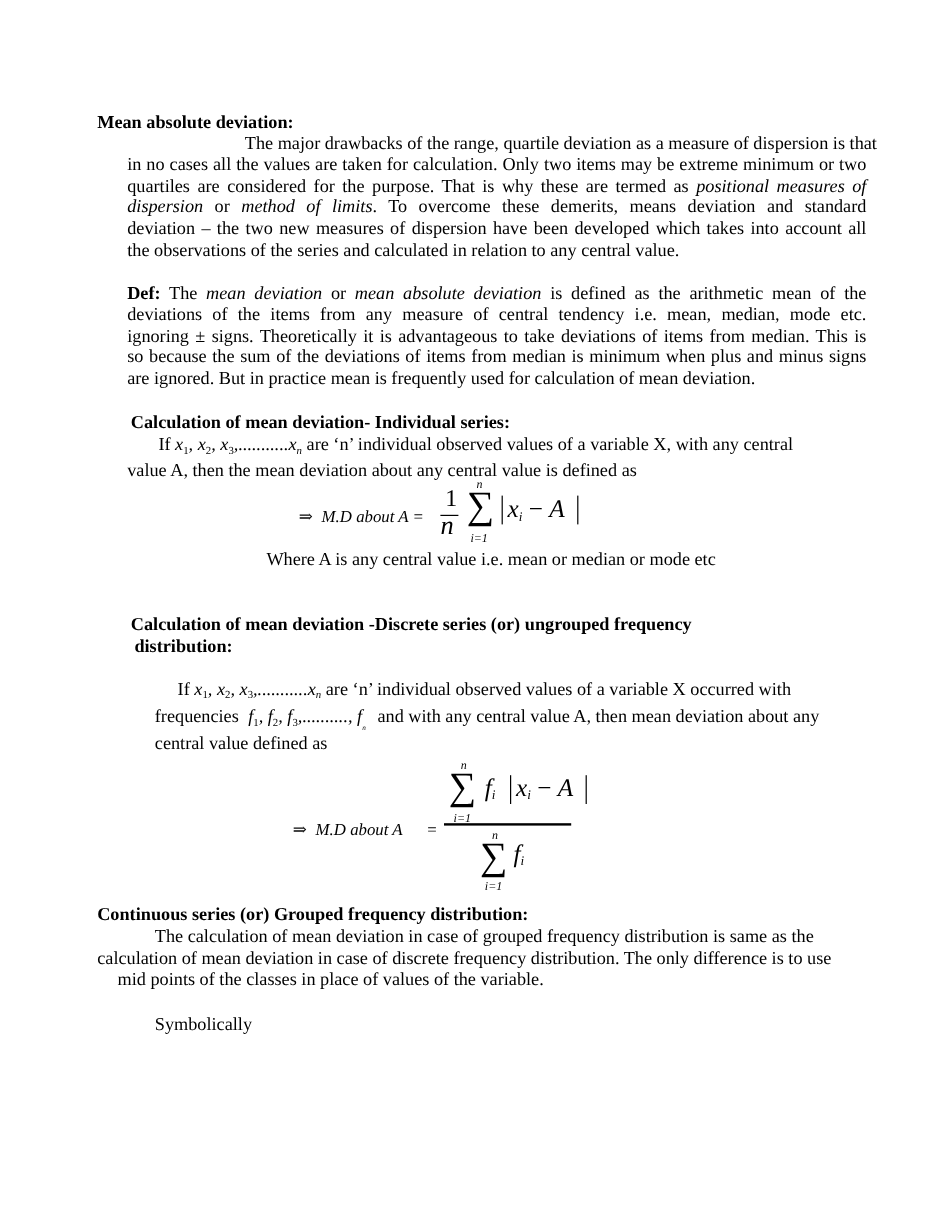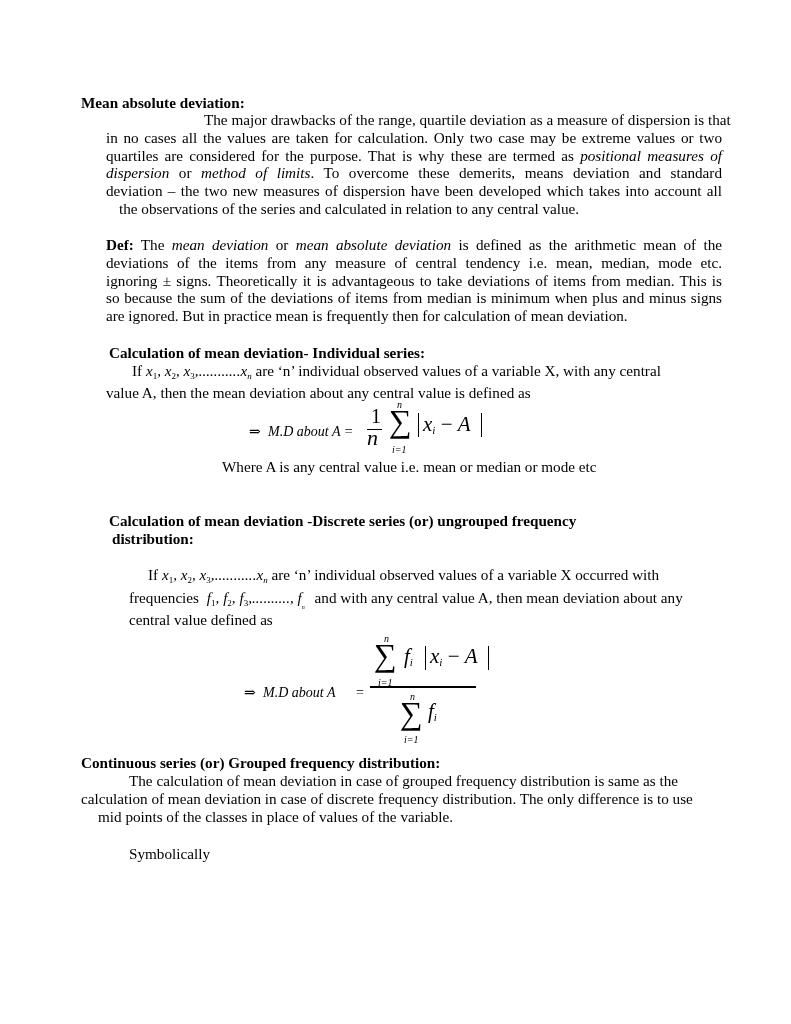--- a/index.html
+++ b/index.html
@@ -26,45 +26,45 @@
     sub.s { font-size: 9px; vertical-align: -3px; font-style: normal; }
     sub.si { font-size: 9px; vertical-align: -3px; font-style: italic; }
     .sigma { font-family: "Liberation Serif", "DejaVu Serif", serif; font-style: normal; }
   </style>
 </head>
 <body>
 
 <div class="line b" style="left:81px; top:94px;">Mean absolute deviation:</div>
 
 <div class="line" style="left:177px; top:111px;margin-left:27px;">The major drawbacks of the range, quartile deviation as a measure of dispersion is that</div>
-<div class="jline" style="left:106px; top:129px; width:616px;">in no cases all the values are taken for calculation. Only two case may be extreme values or two</div>
+<div class="jline" style="left:106px; top:129px; width:616px;">in no cases all the values are taken for calculation. Only two items may be extreme minimum or two</div>
 <div class="jline" style="left:106px; top:147px; width:616px;">
   <span>quartiles are considered for the purpose. That is why these are termed as</span>
   <span class="i">positional measures of</span>
 </div>
 <div class="jline" style="left:106px; top:164px; width:616px;">
   <span class="i">dispersion</span>
   <span>or</span>
   <span class="i">method of limits</span><span>. To overcome these demerits, means deviation and standard</span>
 </div>
 <div class="jline" style="left:106px; top:182px; width:616px;">deviation – the two new measures of dispersion have been developed which takes into account all</div>
-<div class="line" style="left:119px; top:200px;text-align:right;">the observations of the series and calculated in relation to any central value.</div>
+<div class="line" style="left:106px; top:200px;text-align:right;">the observations of the series and calculated in relation to any central value.</div>
 
 <div class="jline" style="left:106px; top:236px; width:616px;">
   <span class="b">Def:</span>
   <span>The</span>
   <span class="i">mean deviation</span>
   <span>or</span>
   <span class="i">mean absolute deviation</span>
   <span>is defined as the arithmetic mean of the</span>
 </div>
 <div class="jline" style="left:106px; top:254px; width:616px;">deviations of the items from any measure of central tendency i.e. mean, median, mode etc.</div>
 <div class="jline" style="left:106px; top:272px; width:616px;">ignoring ± signs. Theoretically it is advantageous to take deviations of items from median. This is</div>
 <div class="jline" style="left:106px; top:289px; width:616px;">so because the sum of the deviations of items from median is minimum when plus and minus signs</div>
-<div class="line" style="left:106px; top:307px;">are ignored. But in practice mean is frequently then for calculation of mean deviation.</div>
+<div class="line" style="left:106px; top:307px;">are ignored. But in practice mean is frequently used for calculation of mean deviation.</div>
 
 <div class="line b" style="left:109px; top:344px;">Calculation of mean deviation- Individual series:</div>
 
 <div class="line" style="left:132px; top:362px;">
   <span>If</span>
   <span class="math">x<sub class="s">1</sub>, x<sub class="s">2</sub>, x<sub class="s">3</sub>,...........x<sub class="si">n</sub></span>
   <span>are ‘n’ individual observed values of a variable X, with any central</span>
 </div>
 <div class="line" style="left:106px; top:384px;">value A, then the mean deviation about any central value is defined as</div>
 

